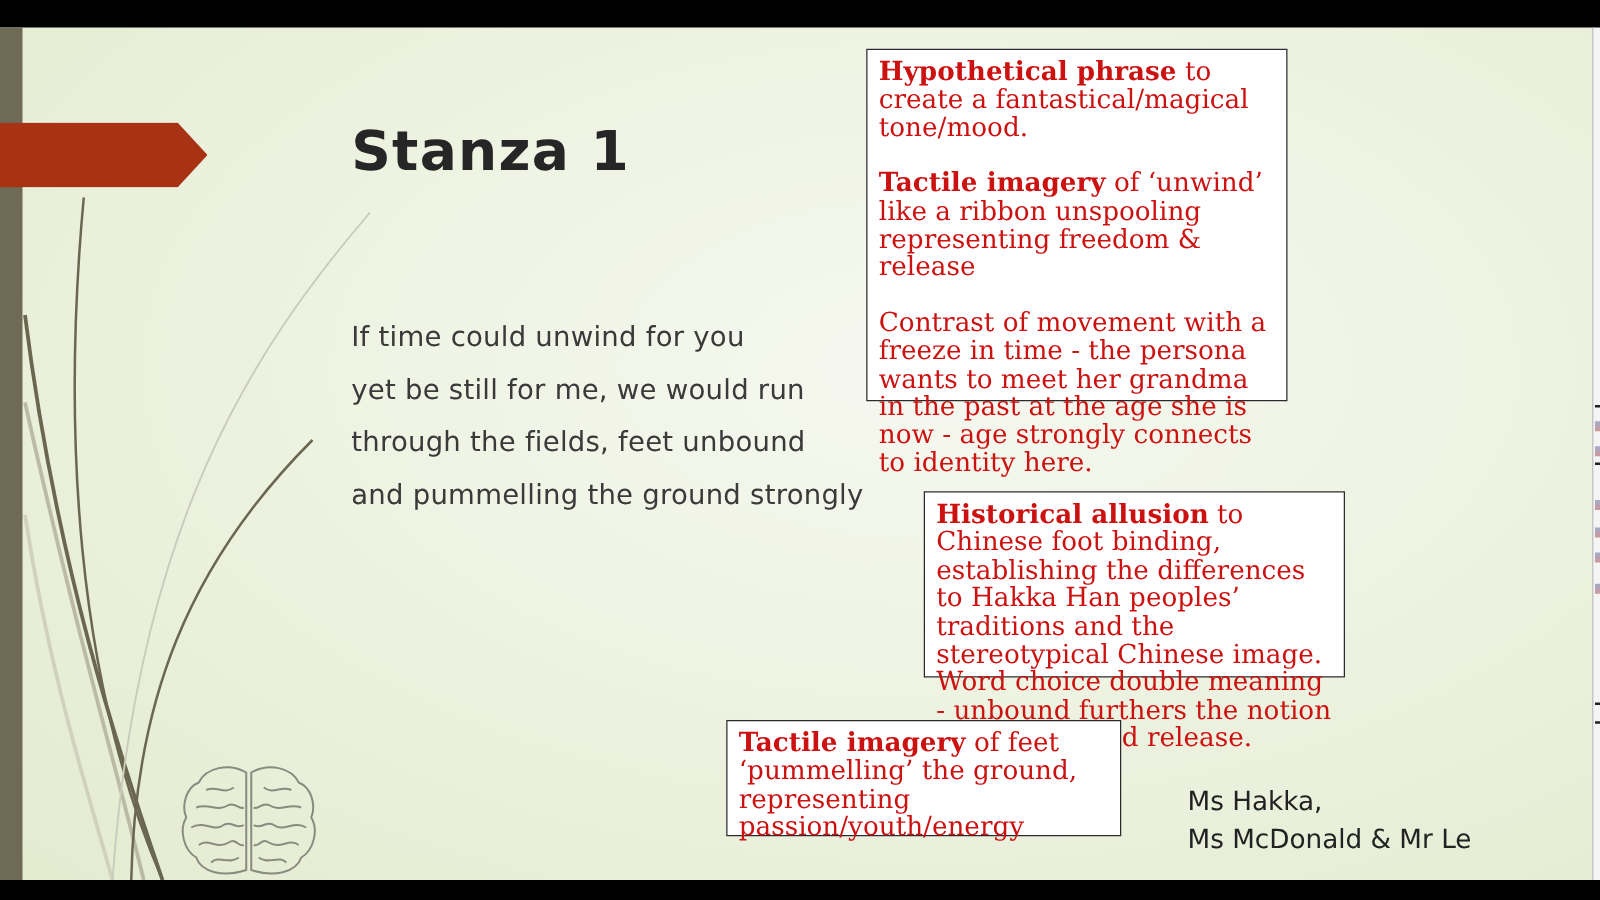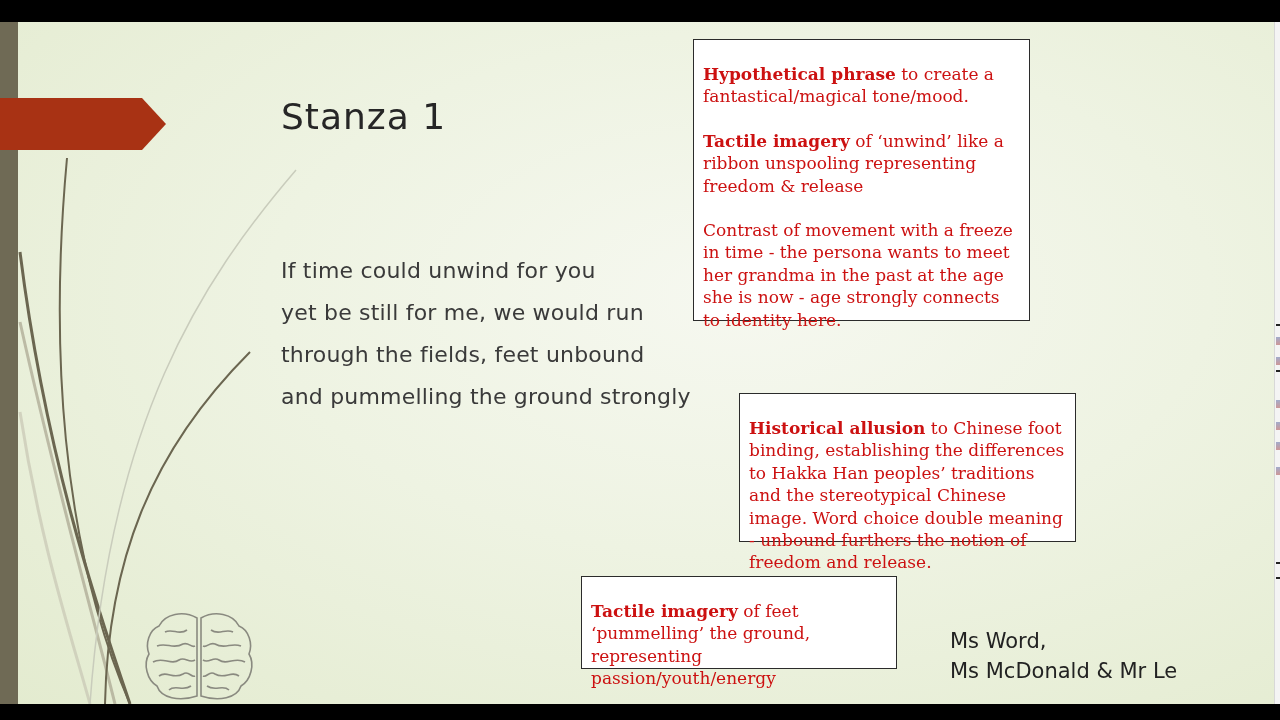--- a/index.html
+++ b/index.html
@@ -17,32 +17,32 @@
   }
   .left-strip { position: absolute; left: 0; top: 0; width: 18px; height: 682px; background: #6f6a55; }
   .arrow-banner {
     position: absolute; left: 0; top: 76px; width: 166px; height: 52px;
     background: #a83214;
     clip-path: polygon(0 0, 142px 0, 166px 26px, 142px 52px, 0 52px);
   }
   .swoosh { position: absolute; left: 0; top: 0; width: 320px; height: 682px; }
   .title {
     position: absolute; left: 281px; top: 74px;
-    font-family: "DejaVu Sans", sans-serif; font-weight: 400;
-    font-size: 36px; color: #262626; letter-spacing: 1px;
+    font-family: "DejaVu Sans", sans-serif; font-weight: 700;
+    font-size: 44px; color: #262626; letter-spacing: 1px;
   }
   .poem { position: absolute; left: 281px; top: 228px; }
   .poem-line {
     font-family: "DejaVu Sans", sans-serif; font-size: 22px; color: #3a3a3a;
     height: 42px; line-height: 42px; white-space: nowrap; letter-spacing: 0.2px;
   }
   .note {
     position: absolute; background: #fff; border: 1.5px solid #2b2b2b;
-    box-sizing: border-box; padding: 23px 9px;
-    font-family: "DejaVu Serif", serif; font-size: 17px; line-height: 22.4px;
+    box-sizing: border-box; padding: 6px 9px;
+    font-family: "DejaVu Serif", serif; font-size: 21px; line-height: 22.4px;
     color: #cc1111;
   }
   .note b { font-weight: bold; }
   .note p { margin: 0; }
   .note p + p { margin-top: 22px; }
   .brain { position: absolute; left: 143px; top: 586px; width: 112px; height: 96px; }
   .authors {
     position: absolute; left: 950px; top: 604px;
     font-family: "DejaVu Sans", sans-serif; font-size: 21px; line-height: 30px; color: #222;
   }
@@ -99,21 +99,21 @@
   <svg class="brain" viewBox="0 0 112 96">
     <g fill="none" stroke="#8a8a80" stroke-width="1.6">
       <path d="M54 10 C 40 2, 22 6, 16 18 C 6 22, 2 36, 6 46 C 0 56, 4 72, 14 78 C 18 90, 36 94, 54 88 Z"></path>
       <path d="M58 10 C 72 2, 90 6, 96 18 C 106 22, 110 36, 106 46 C 112 56, 108 72, 98 78 C 94 90, 76 94, 58 88 Z"></path>
       <path d="M22 24 C 30 20, 36 28, 44 22 M14 38 C 24 34, 30 42, 40 36 C 46 34, 48 40, 52 38 M10 54 C 20 48, 28 58, 36 52 C 42 48, 46 56, 52 52 M16 68 C 24 62, 30 72, 40 66 C 46 62, 48 70, 52 68 M26 82 C 32 76, 40 84, 48 78"></path>
       <path d="M90 24 C 82 20, 76 28, 68 22 M98 38 C 88 34, 82 42, 72 36 C 66 34, 64 40, 60 38 M102 54 C 92 48, 84 58, 76 52 C 70 48, 66 56, 60 52 M96 68 C 88 62, 82 72, 72 66 C 66 62, 64 70, 60 68 M86 82 C 80 76, 72 84, 64 78"></path>
     </g>
   </svg>
 
   <div class="authors">
-    <div>Ms Word,</div>
+    <div>Ms Hakka,</div>
     <div>Ms McDonald &amp; Mr Le</div>
   </div>
 </div>
 
 <div class="edge-window">
   <div class="edge-mark" style="top:302px;"></div>
   <div class="edge-glyph" style="top:315px;"></div>
   <div class="edge-glyph" style="top:335px;"></div>
   <div class="edge-mark" style="top:348px;"></div>
   <div class="edge-glyph" style="top:378px;"></div>

